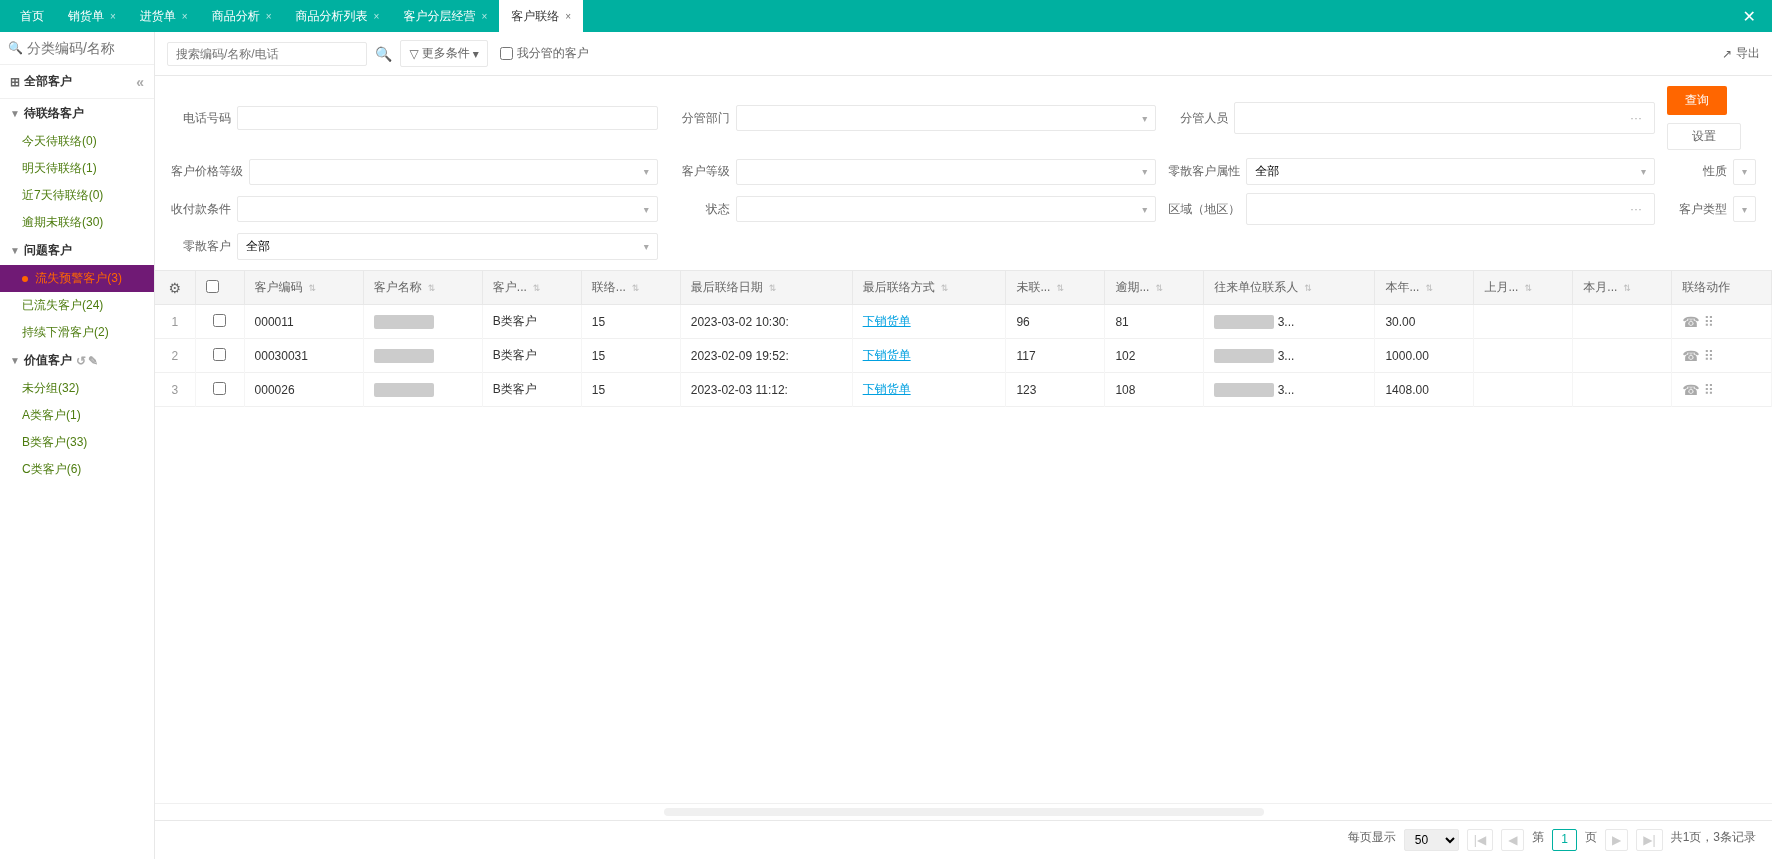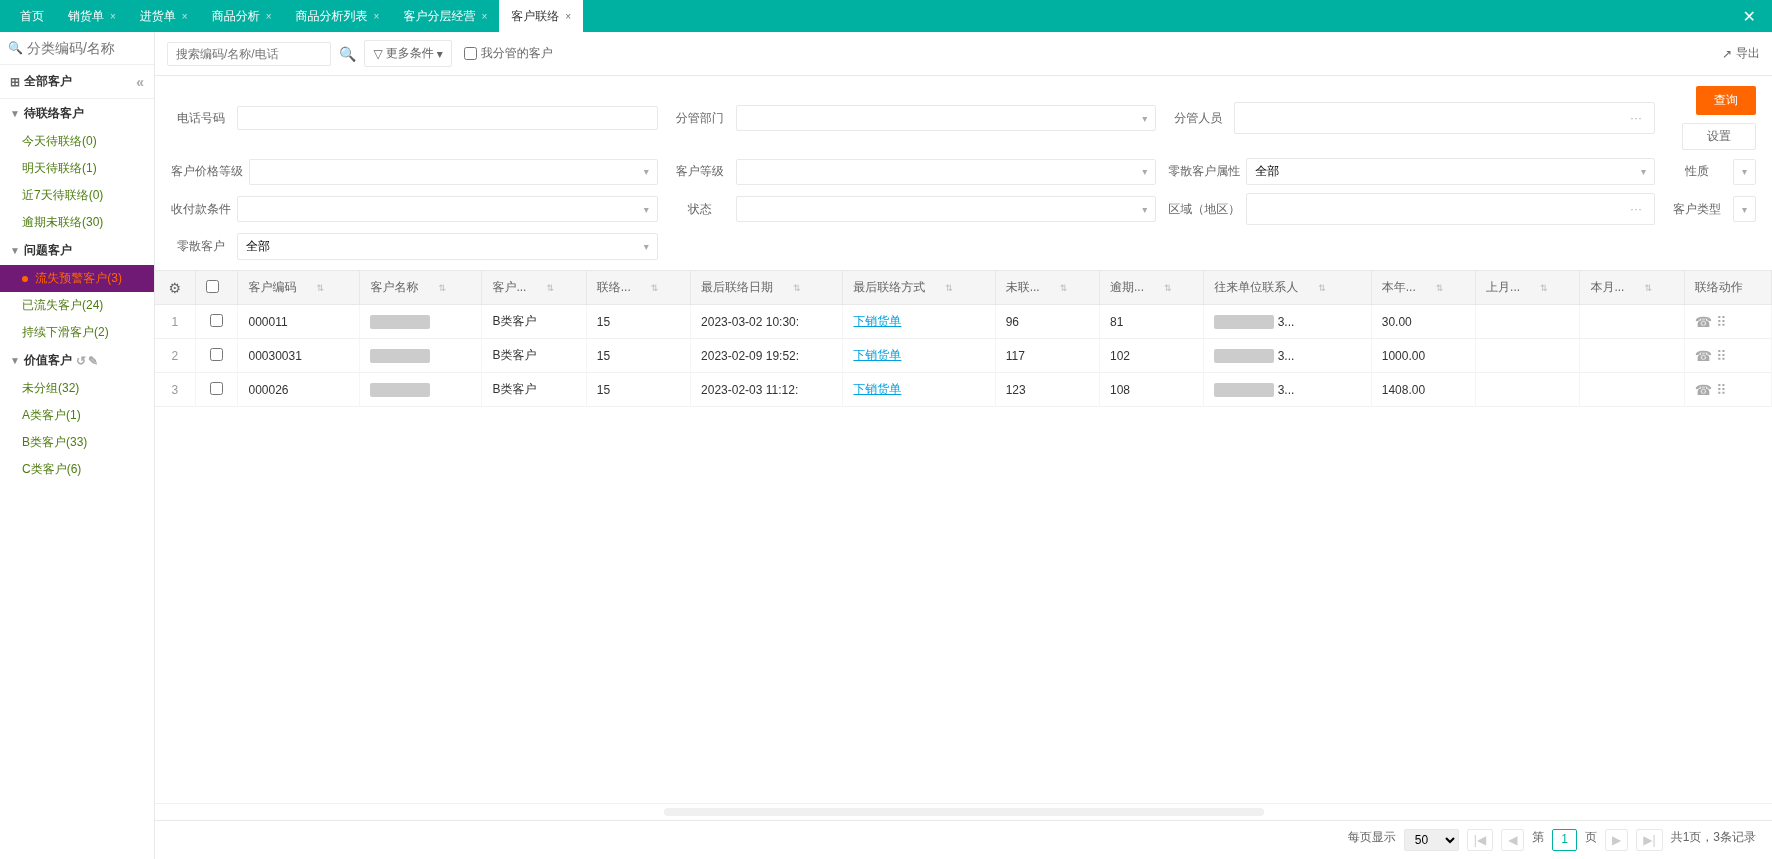--- a/index.html
+++ b/index.html
@@ -156,21 +156,21 @@
       padding: 8px 12px;
       display: flex;
       align-items: center;
       border-bottom: 1px solid #e8e8e8;
       gap: 8px;
     }
     .filter-search-input {
       border: 1px solid #e8e8e8;
       border-radius: 2px;
       padding: 4px 8px;
-      width: 164px;
+      width: 200px;
       outline: none;
       font-size: 12px;
     }
     .filter-search-btn {
       color: #ff6600;
       cursor: pointer;
       font-size: 14px;
     }
     .filter-more-btn {
       display: flex;
@@ -212,21 +212,21 @@
     }
     .filter-row {
       display: flex;
       align-items: center;
       gap: 6px;
     }
     .filter-label {
       color: #666;
       white-space: nowrap;
       min-width: 60px;
-      text-align: center;
+      text-align: right;
     }
     .filter-input {
       border: 1px solid #e8e8e8;
       border-radius: 2px;
       padding: 4px 8px;
       flex: 1;
       outline: none;
       font-size: 12px;
     }
     .filter-select {
@@ -267,21 +267,21 @@
       border: 1px solid #e8e8e8;
       border-radius: 2px;
       padding: 4px 24px;
       cursor: pointer;
       font-size: 12px;
       margin-top: 4px;
     }
     .filter-actions {
       display: flex;
       flex-direction: column;
-      align-items: flex-end;
+      align-items: flex-start;
       gap: 4px;
     }
 
     
     .table-container {
       flex: 1;
       overflow: auto;
       background: white;
       margin: 0;
     }
@@ -402,21 +402,21 @@
     
     input[type="checkbox"] {
       width: 13px;
       height: 13px;
       cursor: pointer;
     }
 
     .th-sort {
       display: inline-flex;
       align-items: center;
-      gap: 20px;
+      gap: 6px;
     }
     .sort-icon { color: #bbb; font-size: 9px; }
   </style>
 </head>
 <body>
 
 <div class="topbar">
   <div class="topbar-home">
     <span>首页</span>
   </div>

